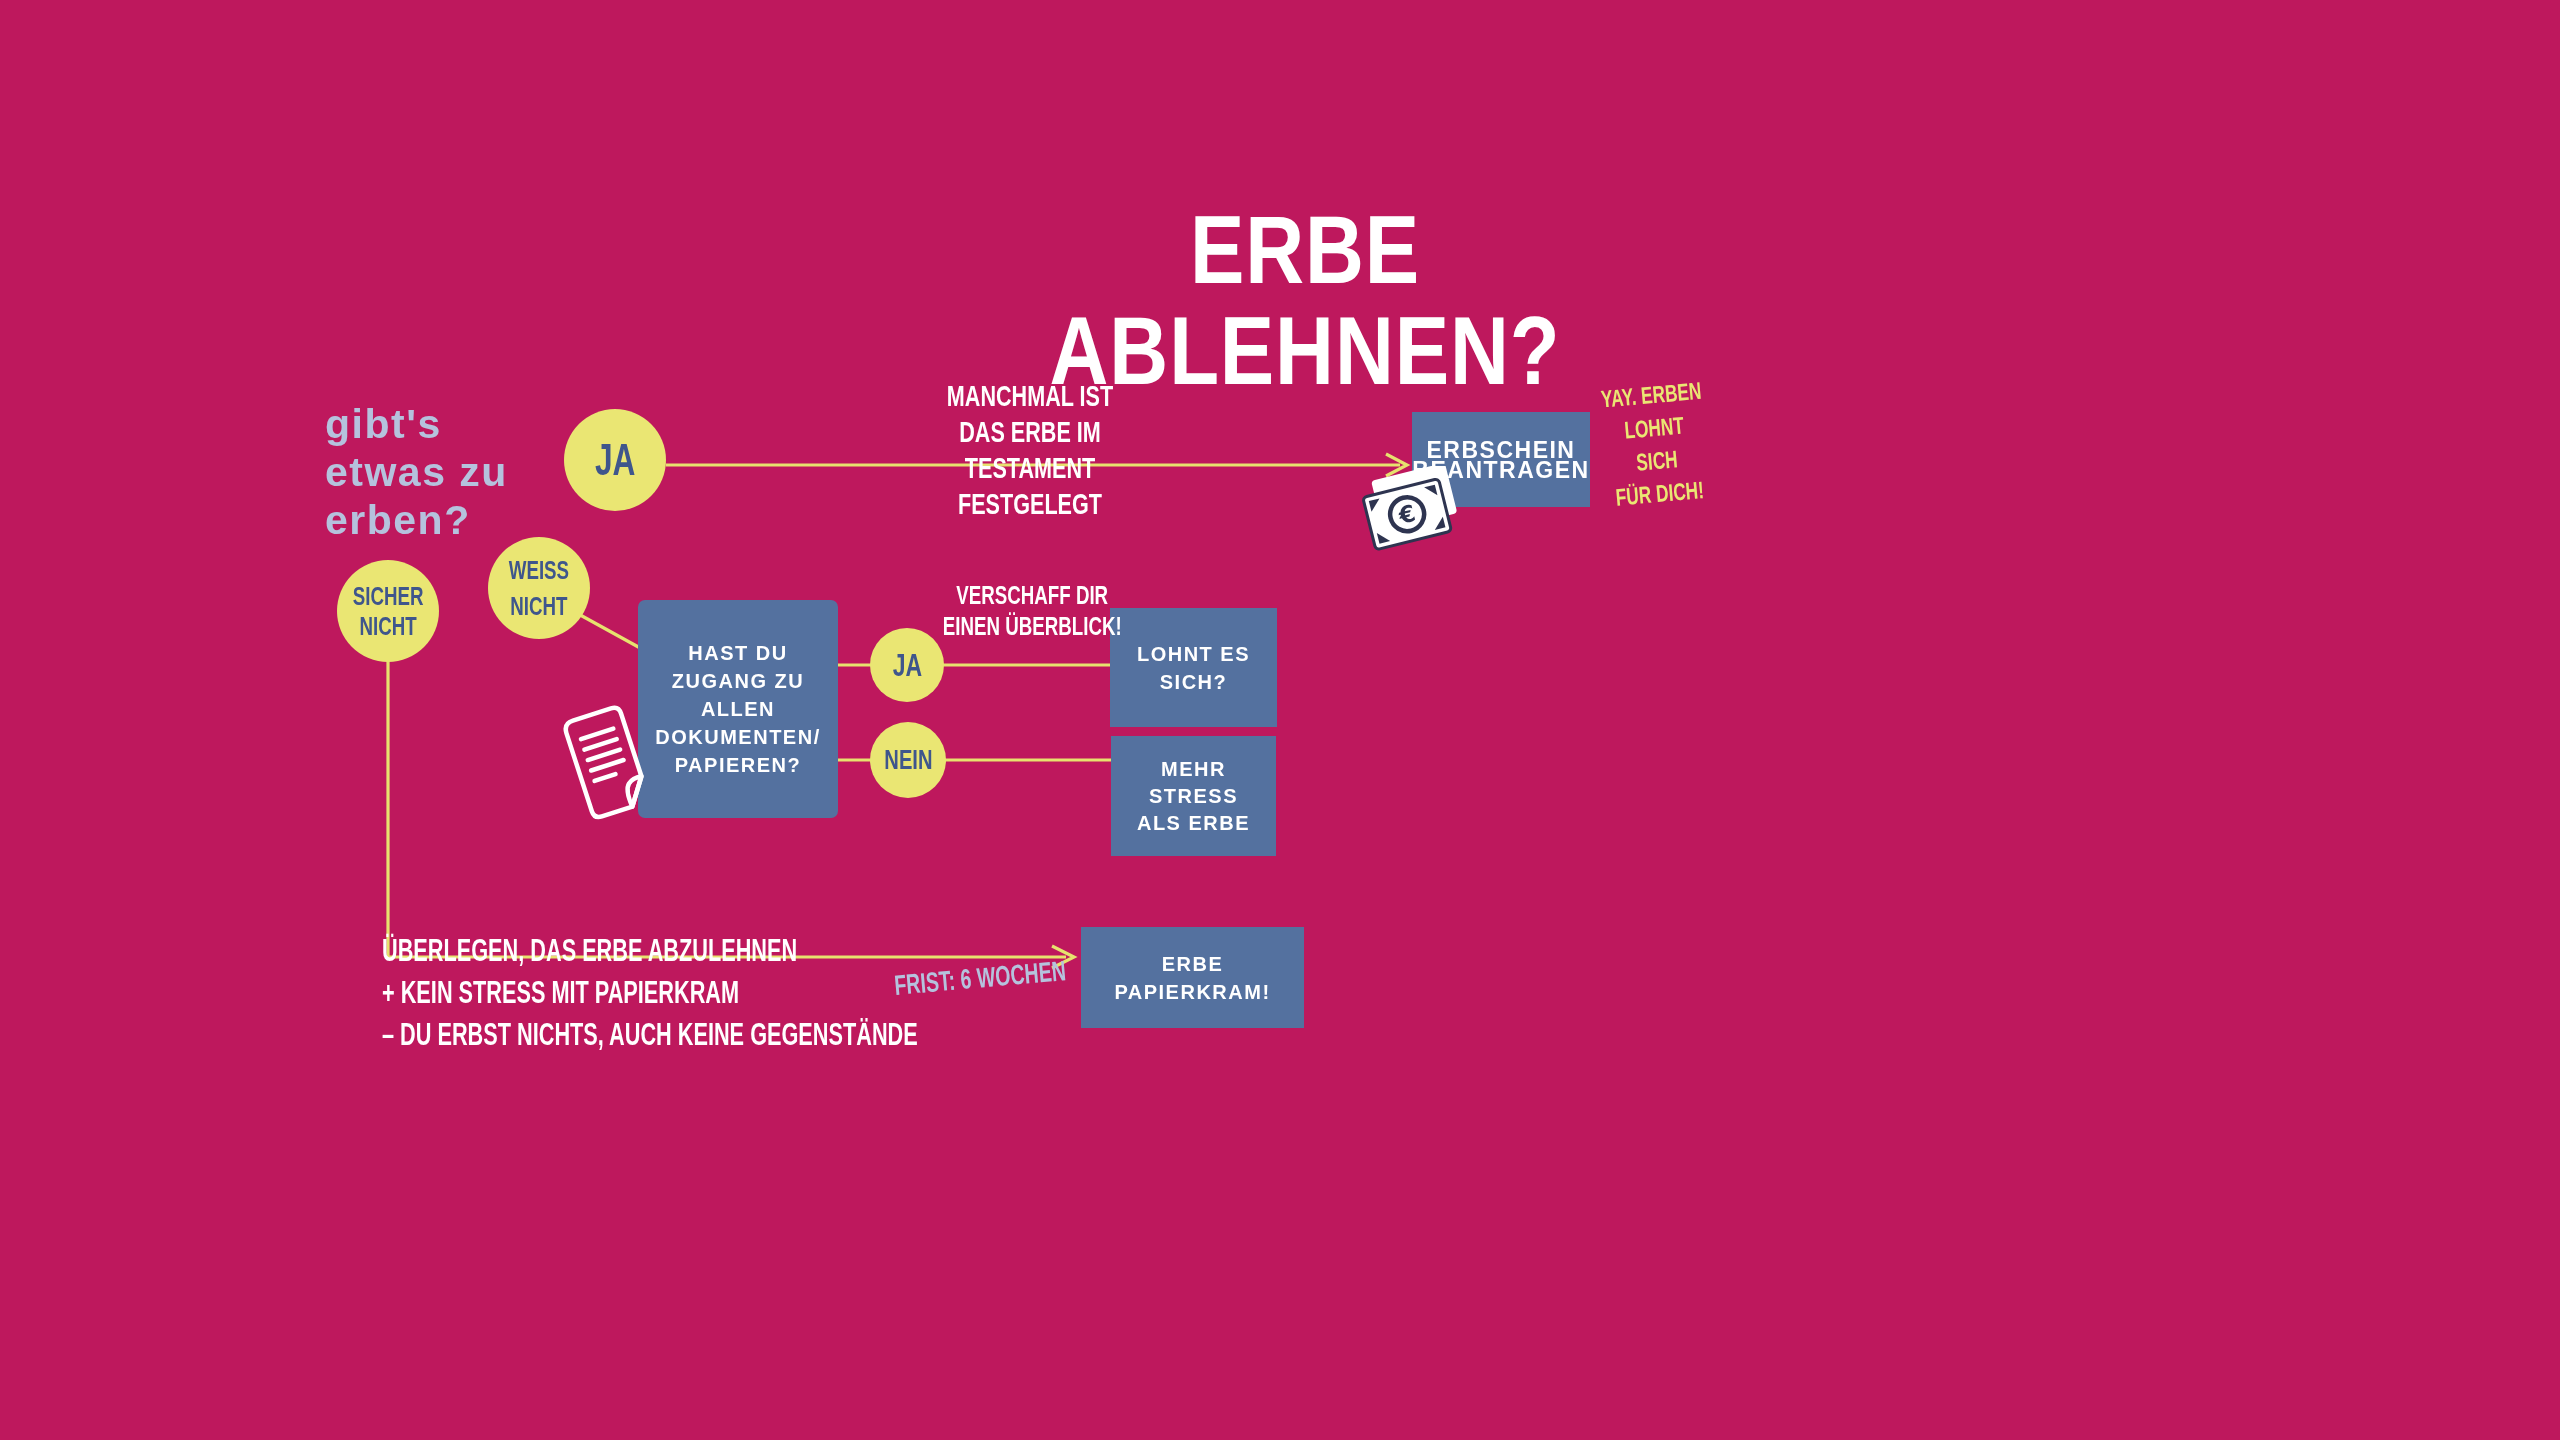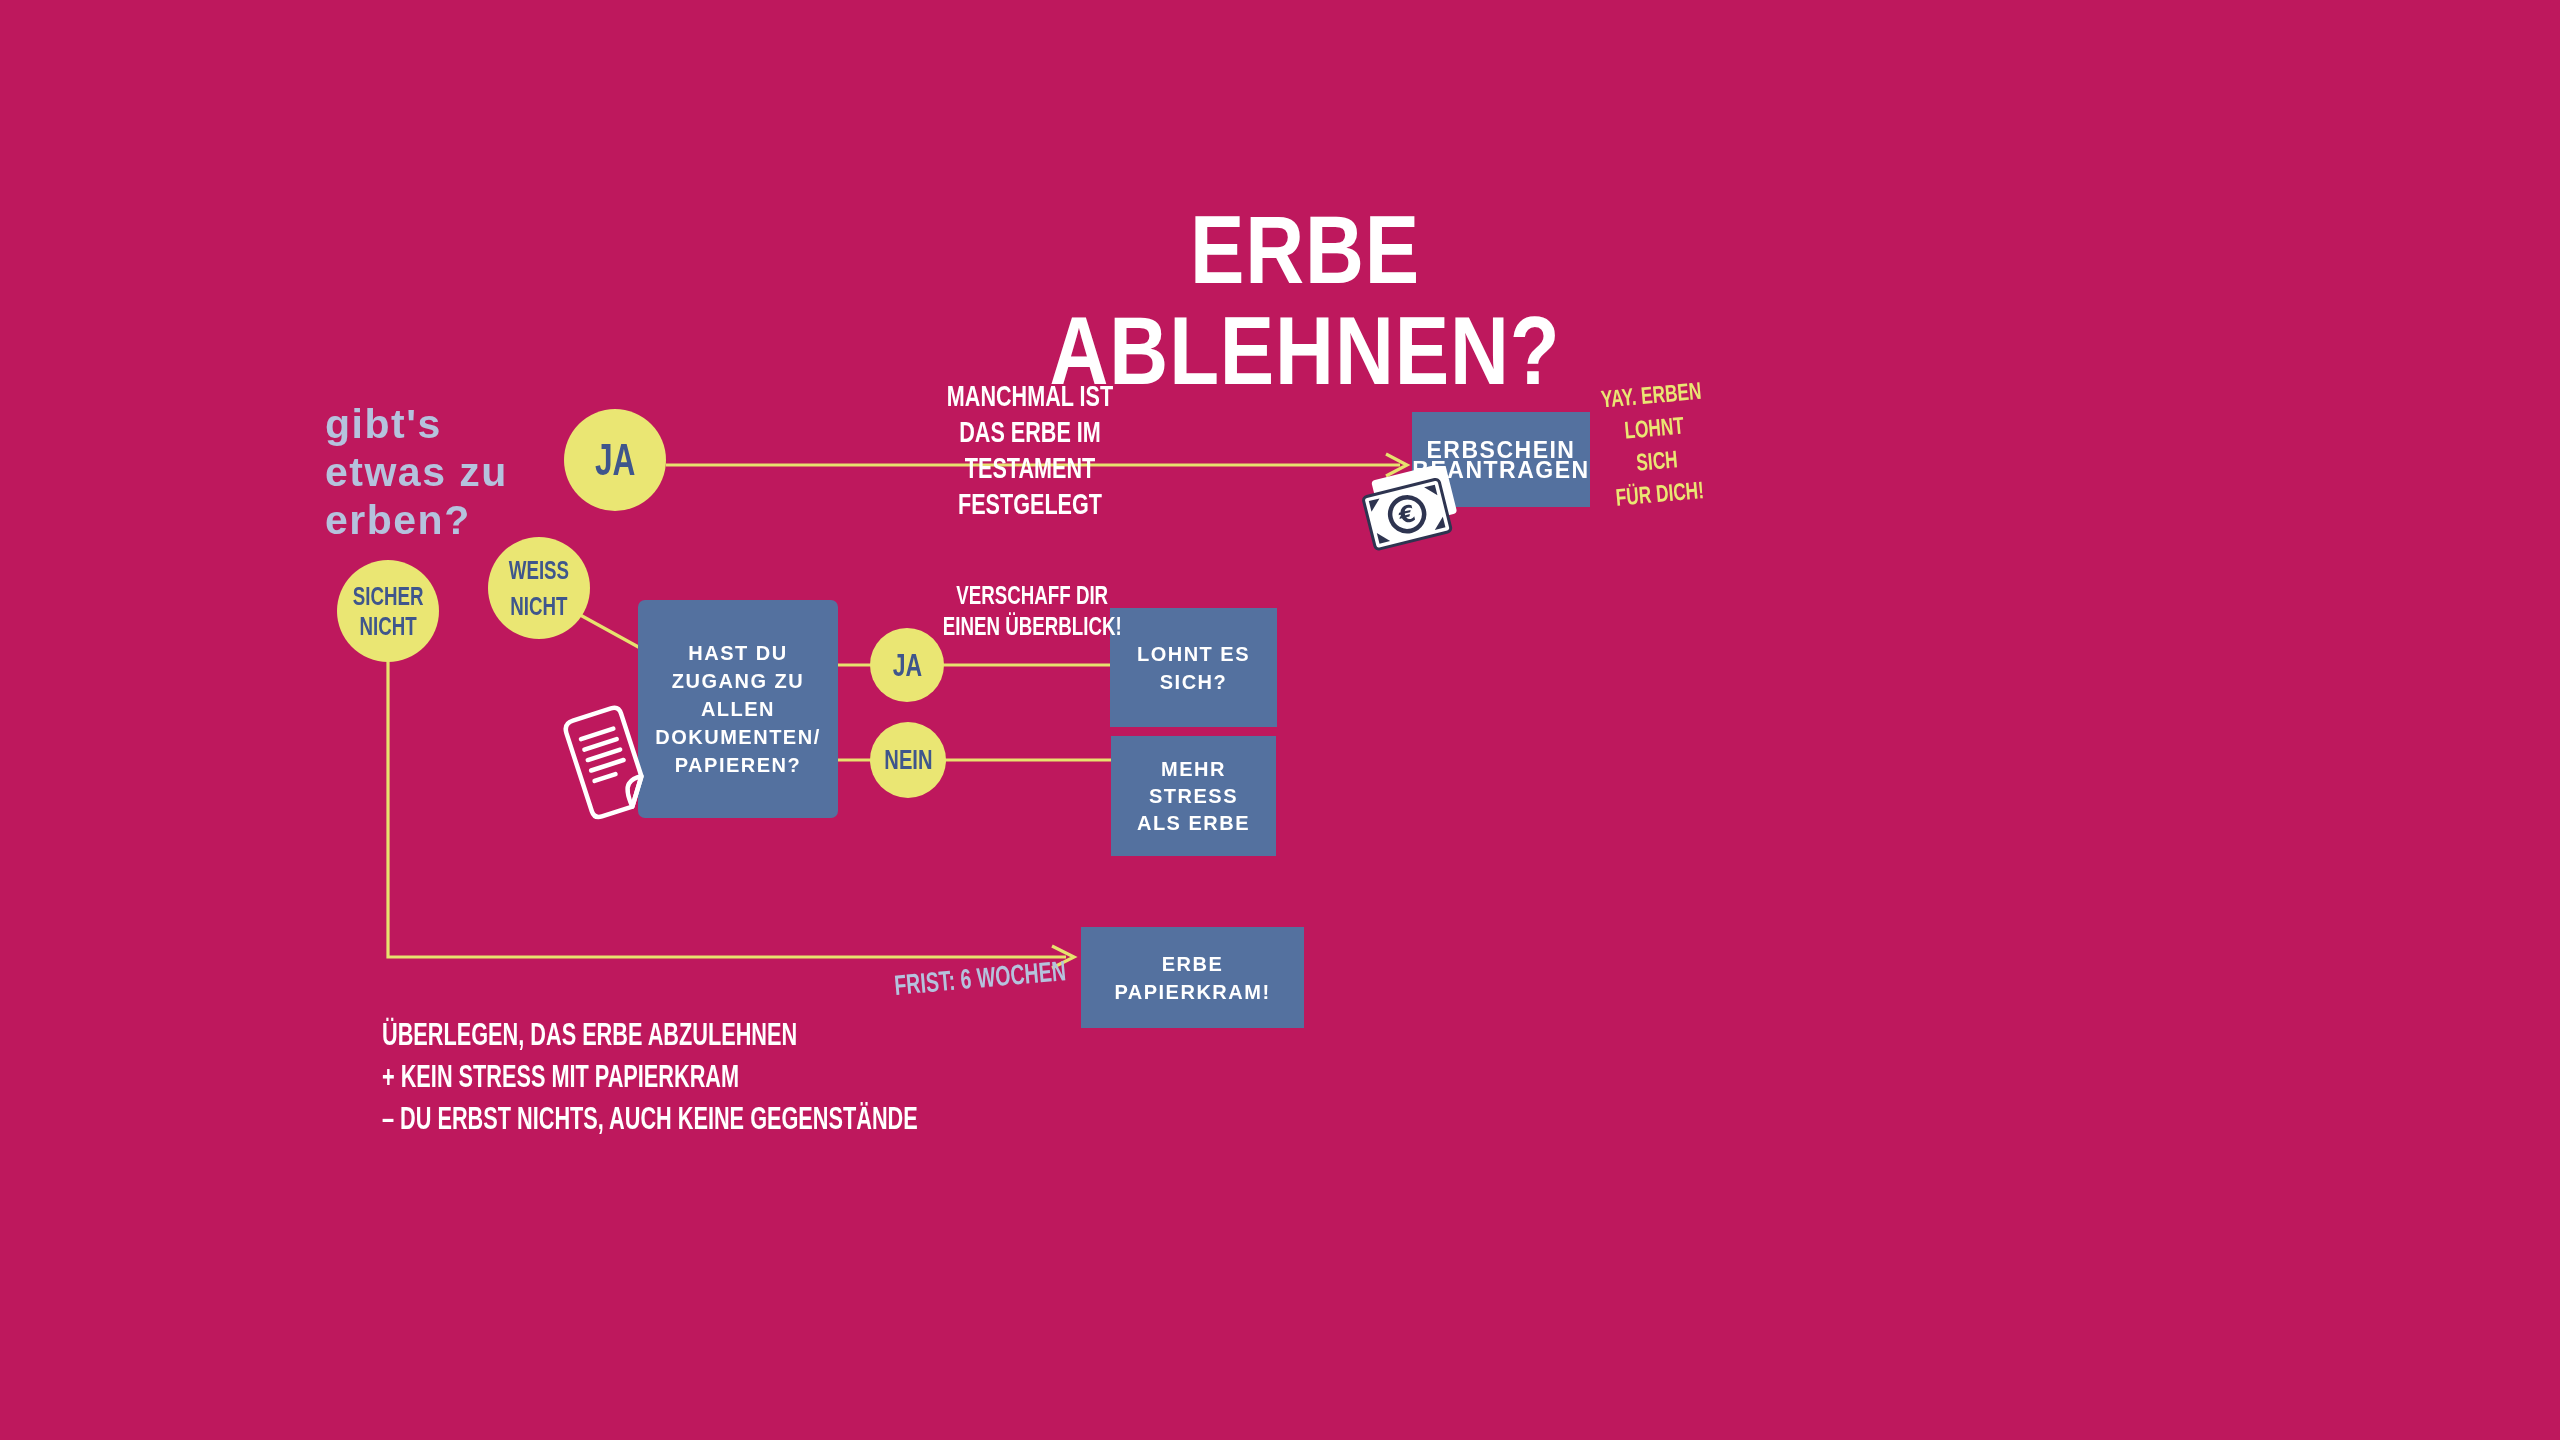--- a/index.html
+++ b/index.html
@@ -119,21 +119,21 @@
     <div class="abs note-yellow" style="left:1583px;top:378px;width:145px;font-size:24px;line-height:33px;transform:rotate(-5deg);">
       <span class="cond pre">YAY. ERBEN
 LOHNT SICH
 FÜR DICH!</span>
     </div>
 
     <div class="abs note-blue" style="left:893px;top:970px;font-size:28px;transform:rotate(-5deg);transform-origin:left top;">
       <span class="cond-left pre">FRIST: 6 WOCHEN</span>
     </div>
 
-    <div class="abs note-white" style="left:382px;top:1014px;font-size:31px;line-height:42px;text-align:left;">
+    <div class="abs note-white" style="left:382px;top:930px;font-size:31px;line-height:42px;text-align:left;">
       <span class="cond-left pre">ÜBERLEGEN, DAS ERBE ABZULEHNEN
 + KEIN STRESS MIT PAPIERKRAM
 – DU ERBST NICHTS, AUCH KEINE GEGENSTÄNDE</span>
     </div>
 
     <svg class="abs" style="left:1356px;top:466px;" width="112" height="94" viewBox="0 0 112 94">
       <g transform="rotate(-14 56 47)">
         <rect x="24" y="6" width="76" height="52" rx="4" fill="#ffffff"></rect>
         <rect x="12" y="20" width="78" height="54" rx="4" fill="#ffffff" stroke="#2e3450" stroke-width="3"></rect>
         <circle cx="51" cy="47" r="17" fill="none" stroke="#2e3450" stroke-width="4.5"></circle>

